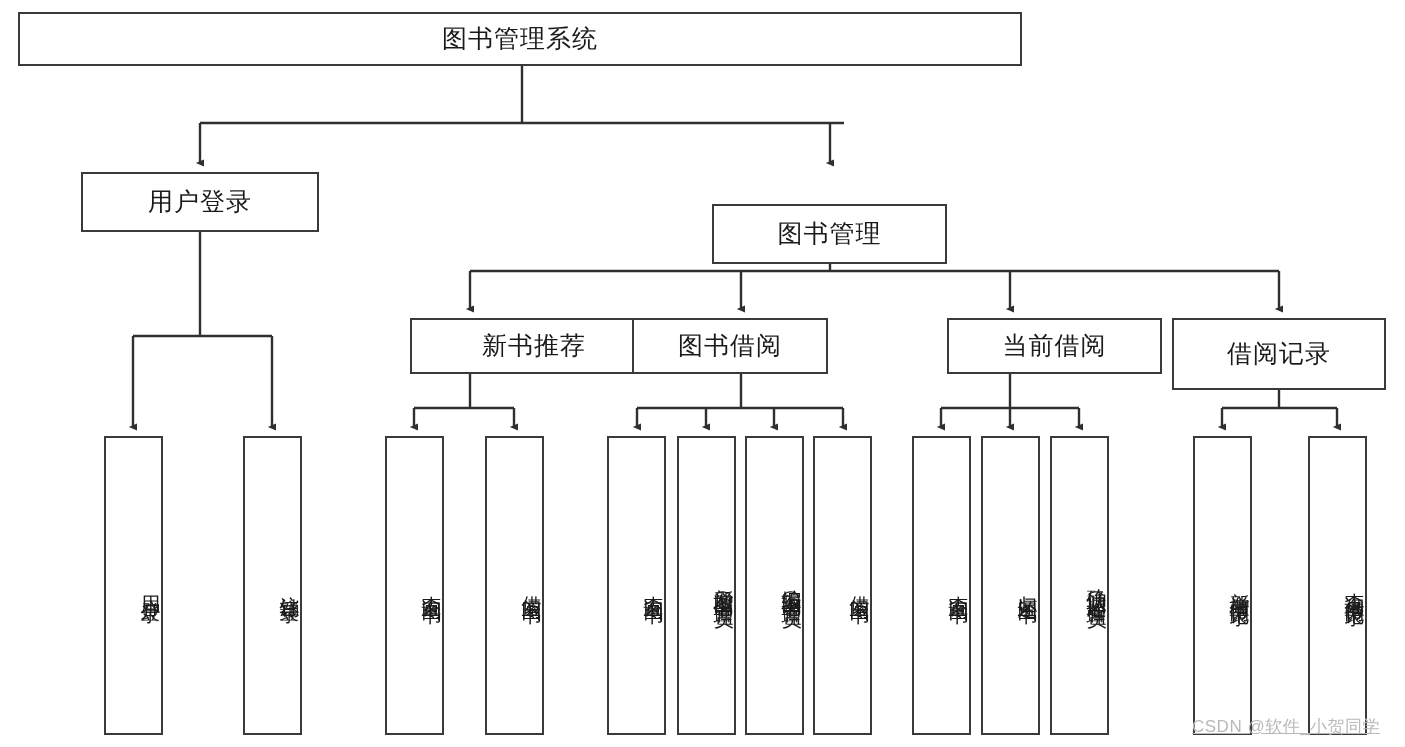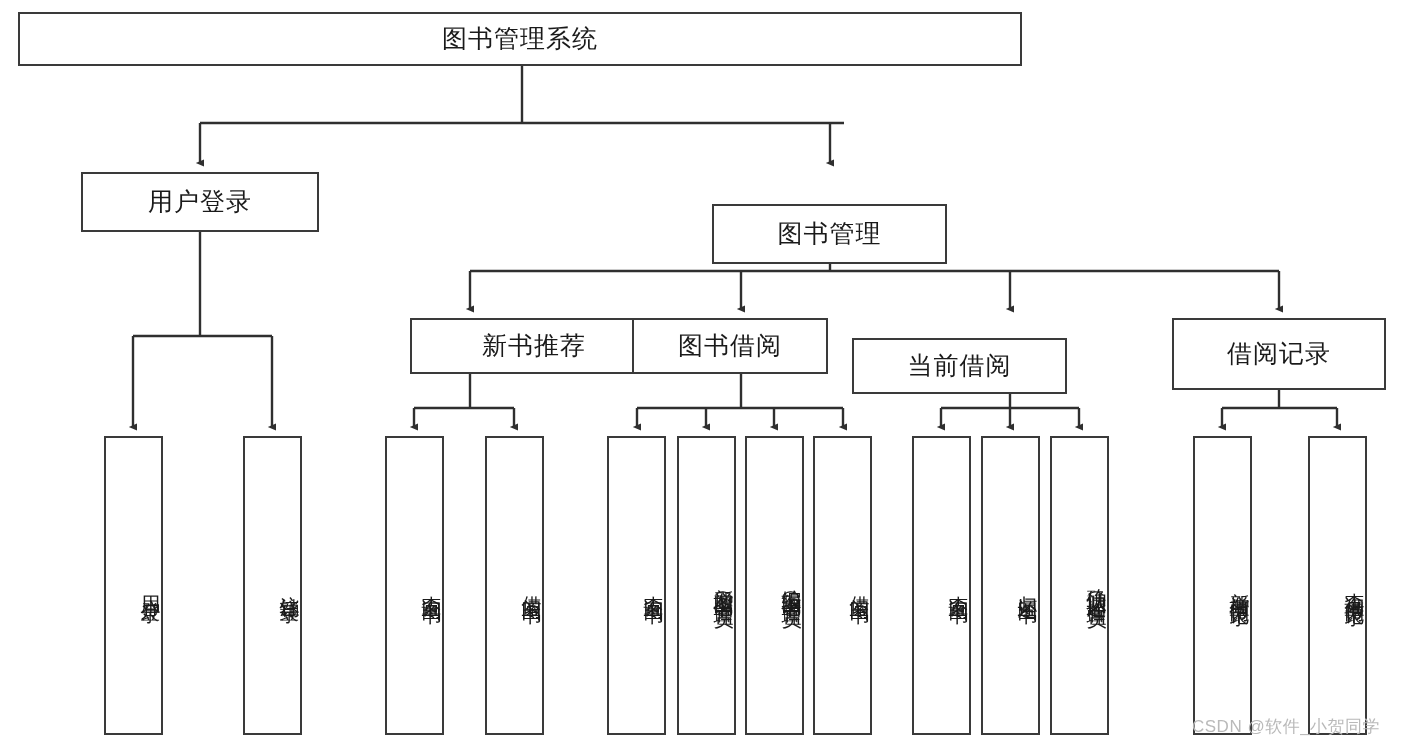--- a/index.html
+++ b/index.html
@@ -135,21 +135,21 @@
   <div class="node h" style="left:712px; top:172px; width:235px; height:60px;margin-top:32px;">
     <span>图书管理</span>
   </div>
 
   <div class="node h" style="left:362px; top:318px; width:248px; height:56px;margin-left:48px;">
     <span>新书推荐</span>
   </div>
   <div class="node h" style="left:632px; top:318px; width:196px; height:56px;">
     <span>图书借阅</span>
   </div>
-  <div class="node h" style="left:852px; top:318px; width:215px; height:56px;margin-top:20px;">
+  <div class="node h" style="left:947px; top:318px; width:215px; height:56px;">
     <span>当前借阅</span>
   </div>
   <div class="node h" style="left:1172px; top:318px; width:214px; height:72px;">
     <span>借阅记录</span>
   </div>
 
   <div class="node v" style="left:104px; top:436px; width:59px; height:299px;">
     <span class="vtext">用户登录</span>
   </div>
   <div class="node v" style="left:243px; top:436px; width:59px; height:299px;">
@@ -186,15 +186,15 @@
     <span class="vtext">确认归还（管理员）</span>
   </div>
 
   <div class="node v" style="left:1193px; top:436px; width:59px; height:299px;">
     <span class="vtext">新增借阅记录</span>
   </div>
   <div class="node v" style="left:1308px; top:436px; width:59px; height:299px;">
     <span class="vtext">查询借阅记录</span>
   </div>
 
-  <div class="watermark" style="left:1192px; top:715px;">CSDN @软件_小贺同学</div>
+  <div class="watermark" style="left:1192px; top:715px;text-decoration:underline;">CSDN @软件_小贺同学</div>
 
 </div>
 
 </body></html>

